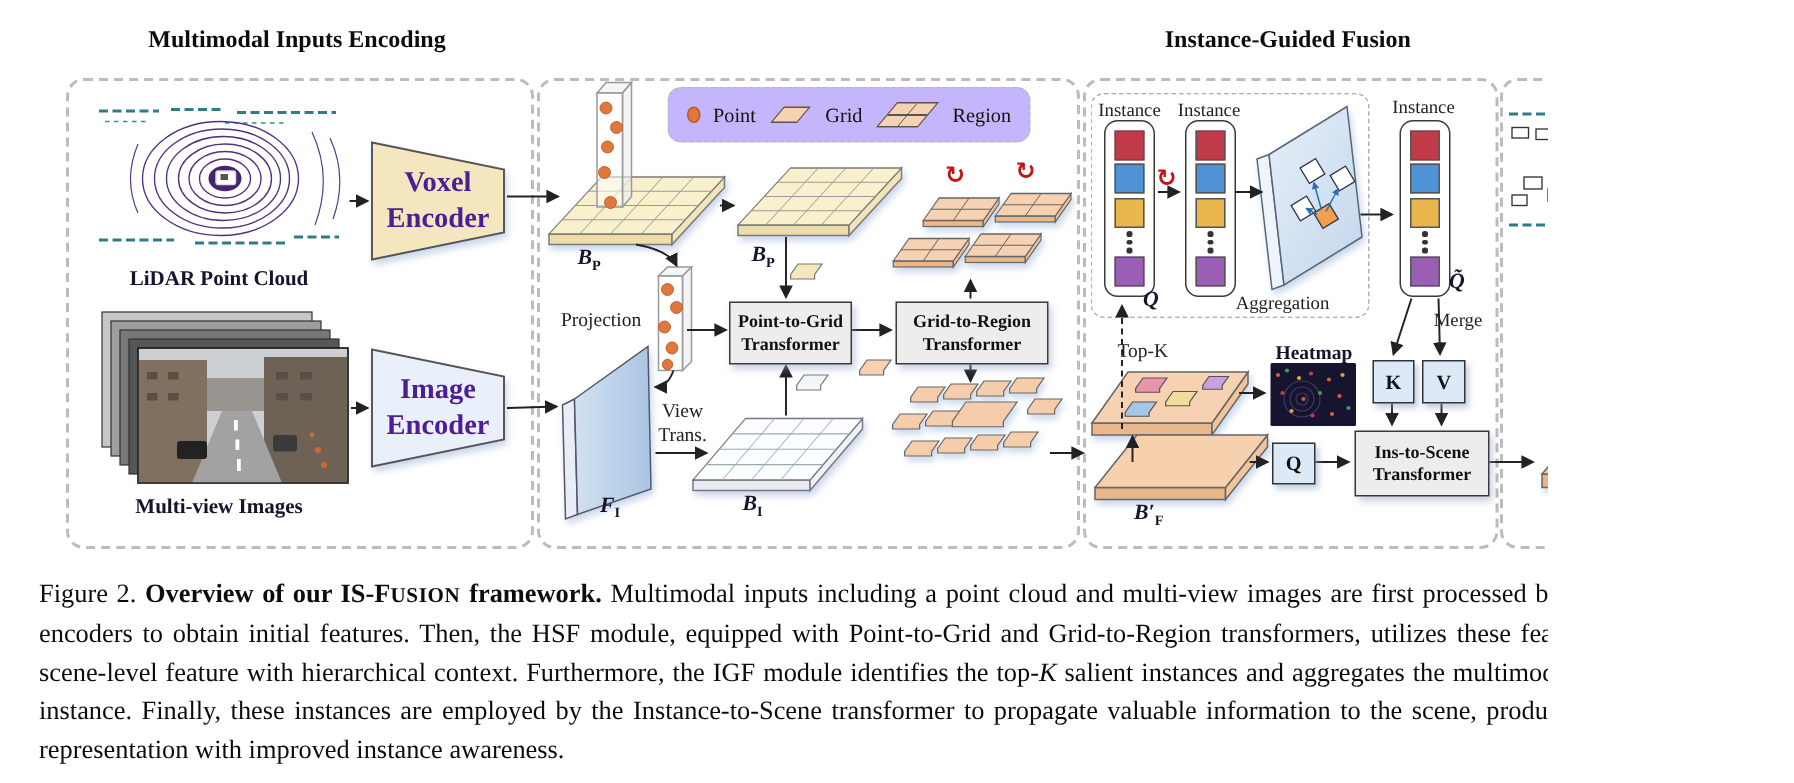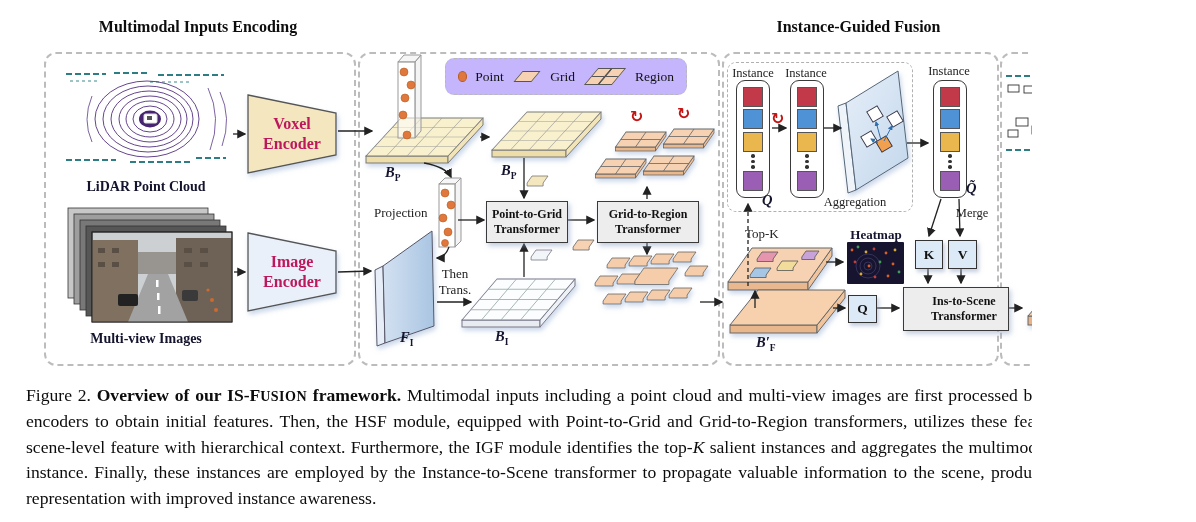--- a/index.html
+++ b/index.html
@@ -14,21 +14,21 @@
   .ml{font-style:italic;font-weight:bold;font-size:14.5px;color:#14142e;}
   .ml sub{font-style:normal;font-size:9.5px;font-weight:bold;}
   .gbox{position:absolute;z-index:3;background:#ededed;border:1.3px solid #3a3a3a;
         display:flex;flex-direction:column;align-items:center;justify-content:center;
         font-weight:bold;font-size:12px;line-height:1.25;color:#111;text-align:center;
         box-shadow:2px 3px 5px rgba(140,160,195,.5);}
   .kv{position:absolute;z-index:3;background:#dce9f6;border:1.3px solid #333;
       display:flex;align-items:center;justify-content:center;font-weight:bold;font-size:13.5px;
       box-shadow:2px 3px 4px rgba(140,160,195,.5);}
   .enc-txt{position:absolute;z-index:3;display:flex;flex-direction:column;align-items:center;
-      justify-content:center;font-weight:bold;font-size:16px;line-height:1.25;color:#be185d;}
+      justify-content:center;font-weight:bold;font-size:19px;line-height:1.25;color:#4c1d95;}
   .icol{position:absolute;z-index:3;width:34px;height:118px;background:#fff;border:1.6px solid #3a3a3a;
       border-radius:9px;display:flex;flex-direction:column;align-items:center;justify-content:space-between;
       padding:6px 0;box-sizing:border-box;}
   .sq{width:20px;height:20px;border:1px solid #555;box-sizing:border-box;}
   .sq.red{background:#c23a4a;} .sq.blue{background:#4f93d6;}
   .sq.yellow{background:#eab64e;} .sq.purple{background:#9a5fb5;}
   .vdots{display:flex;flex-direction:column;gap:2px;align-items:center;}
   .vdots i{width:3.5px;height:3.5px;border-radius:50%;background:#333;display:block;}
   .rot{position:absolute;z-index:3;color:#c41414;font-weight:bold;font-size:16px;
        font-family:"DejaVu Sans",sans-serif;line-height:1;}
@@ -400,21 +400,21 @@
     <span class="region-glyph"></span>
     <span>Region</span>
   </div>
 
   <span class="lbl ml" style="left:385px;top:164px;"><i>B</i><sub>P</sub></span>
   <span class="lbl ml" style="left:501px;top:162px;"><i>B</i><sub>P</sub></span>
   <span class="lbl ml" style="left:400px;top:329px;"><i>F</i><sub>I</sub></span>
   <span class="lbl ml" style="left:495px;top:328px;"><i>B</i><sub>I</sub></span>
   <span class="lbl slbl" style="left:374px;top:205px;">Projection</span>
   <div class="lbl slbl" style="left:433px;top:266px;width:44px;text-align:center;line-height:1.2;">
-    <div>Then</div>
+    <div>View</div>
     <div>Trans.</div>
   </div>
   <div class="gbox" style="left:486px;top:201px;width:80px;height:40px;">
     <div>Point-to-Grid</div>
     <div>Transformer</div>
   </div>
   <div class="gbox" style="left:597px;top:201px;width:100px;height:40px;">
     <div>Grid-to-Region</div>
     <div>Transformer</div>
   </div>
@@ -466,21 +466,21 @@
   <div class="lbl slbl" style="left:948px;top:206px;width:48px;text-align:center;font-size:12.5px;">Merge</div>
 
   <div class="kv" style="left:915px;top:240px;width:26px;height:27px;">K</div>
   <div class="kv" style="left:948px;top:240px;width:27px;height:27px;">V</div>
   <div class="kv" style="left:848px;top:295px;width:27px;height:26px;">Q</div>
 
   <span class="lbl slbl" style="left:745px;top:226px;">Top-K</span>
   <div class="lbl blbl" style="left:846px;top:227px;width:60px;font-size:13px;">Heatmap</div>
   <span class="lbl ml" style="left:756px;top:334px;"><i>B′</i><sub>F</sub></span>
 
-  <div class="gbox" style="left:903px;top:287px;width:88px;height:42px;padding-left:16px;">
+  <div class="gbox" style="left:903px;top:287px;width:88px;height:42px;">
     <div>Ins-to-Scene</div>
     <div>Transformer</div>
   </div>
 
   <div class="gbox" style="left:1045px;top:190px;width:74px;height:27px;font-size:15px;">Head</div>
   <div class="gbox" style="left:1042px;top:236px;width:80px;height:25px;font-size:13.5px;">Decoder</div>
   <span class="lbl ml" style="left:1062px;top:327px;"><i>B̂</i><sub>F</sub></span>
 
   <p id="caption"><span>Figure 2.</span>
     <b><span>Overview of our IS-F</span><span class="sc">USION</span><span> framework.</span></b>

